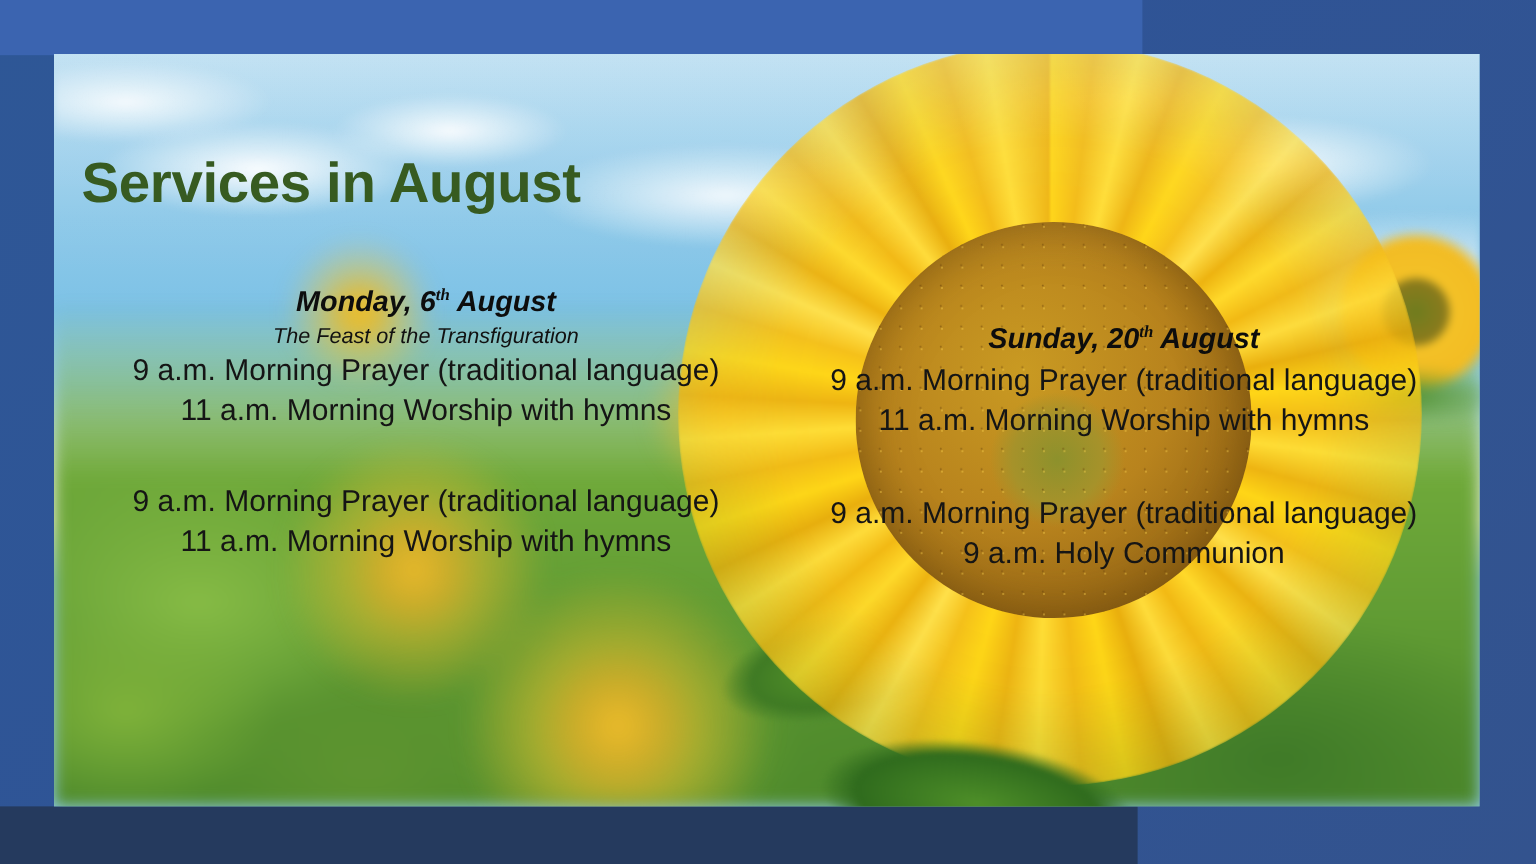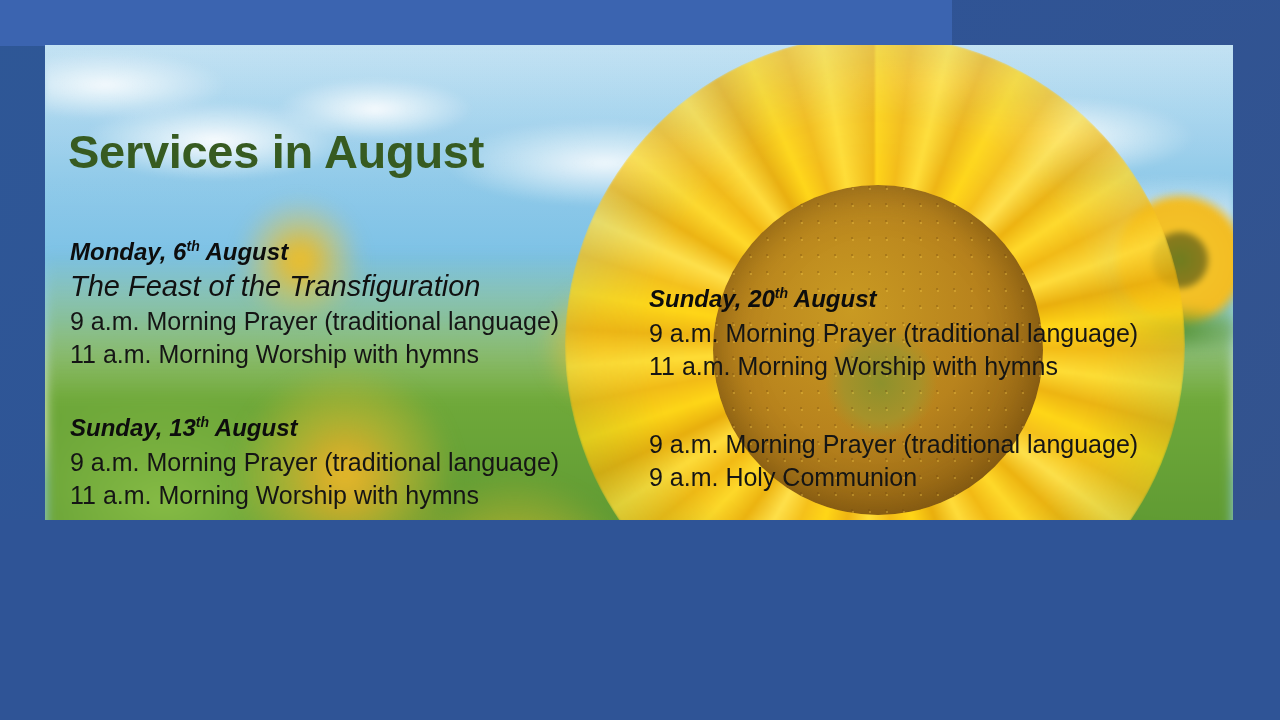--- a/index.html
+++ b/index.html
@@ -1,21 +1,21 @@
 <!DOCTYPE html>
 <html><head>
 <meta charset="utf-8">
 <style>
   html,body{margin:0;padding:0;}
   body{
     width:1280px;height:720px;overflow:hidden;
     font-family:"Liberation Sans", sans-serif;
     background:#2F5496;
   }
-  #slide{position:relative;width:1280px;height:520px;overflow:hidden;}
+  #slide{position:relative;width:1280px;height:720px;overflow:hidden;text-align:center;}
 
   
   .base-bg{
     position:absolute;inset:0;
     background:linear-gradient(135deg,#2E5796 0%,#2F5496 45%,#33538E 100%);
   }
   .band-top{
     position:absolute;left:0;top:0;width:952px;height:46px;
     background:#3B64B0;
   }
@@ -143,30 +143,30 @@
   }
 
   
   .title{
     position:absolute;left:68px;top:124px;
     font-size:47px;font-weight:bold;color:#375B21;
     letter-spacing:-.3px;white-space:nowrap;
   }
   .col{position:absolute;color:#111;}
   .col-left{left:70px;top:238px;width:570px;}
-  .col-right{left:649px;top:285px;width:575px;}
+  .col-right{left:649px;top:269px;width:575px;}
   .block{margin-bottom:28px;}
   .block:last-child{margin-bottom:0;}
   .date{
     font-size:24px;font-weight:bold;font-style:italic;
     color:#0d0d0d;margin:0 0 4px 0;white-space:nowrap;
   }
-  .date sup{font-size:14px;vertical-align:super;font-weight:bold;font-style:italic;}
+  .date sup{font-size:14px;vertical-align:super;font-weight:bold;font-style:italic;font-family:Liberation Serif, serif;}
   .subtitle{
-    font-size:29px;font-style:italic;color:#111;margin:0 0 2px 0;white-space:nowrap;
+    font-size:18px;font-style:italic;color:#111;margin:0 0 2px 0;white-space:nowrap;
   }
   .svc{font-size:25px;color:#151515;margin:0;line-height:1.30;white-space:nowrap;}
   .gap-13{margin-top:44px;}
   .gap-28{margin-top:46px;}
 </style>
 </head>
 <body>
 
 <div id="slide">
 
@@ -196,21 +196,20 @@
   <div class="col col-left">
 
     <div class="block">
       <p class="date"><span>Monday,  6</span><sup>th</sup><span> August</span></p>
       <p class="subtitle">The Feast of the Transfiguration</p>
       <p class="svc">9 a.m. Morning Prayer (traditional language)</p>
       <p class="svc">11 a.m. Morning Worship with hymns</p>
     </div>
 
     <div class="block gap-13">
-      <p class="date"><span>Sunday,  13</span><sup>th</sup><span> August</span></p>
       <p class="svc">9 a.m. Morning Prayer (traditional language)</p>
       <p class="svc">11 a.m. Morning Worship with hymns</p>
     </div>
 
   </div>
 
   <div class="col col-right">
 
     <div class="block">
       <p class="date"><span>Sunday,  20</span><sup>th</sup><span> August</span></p>

